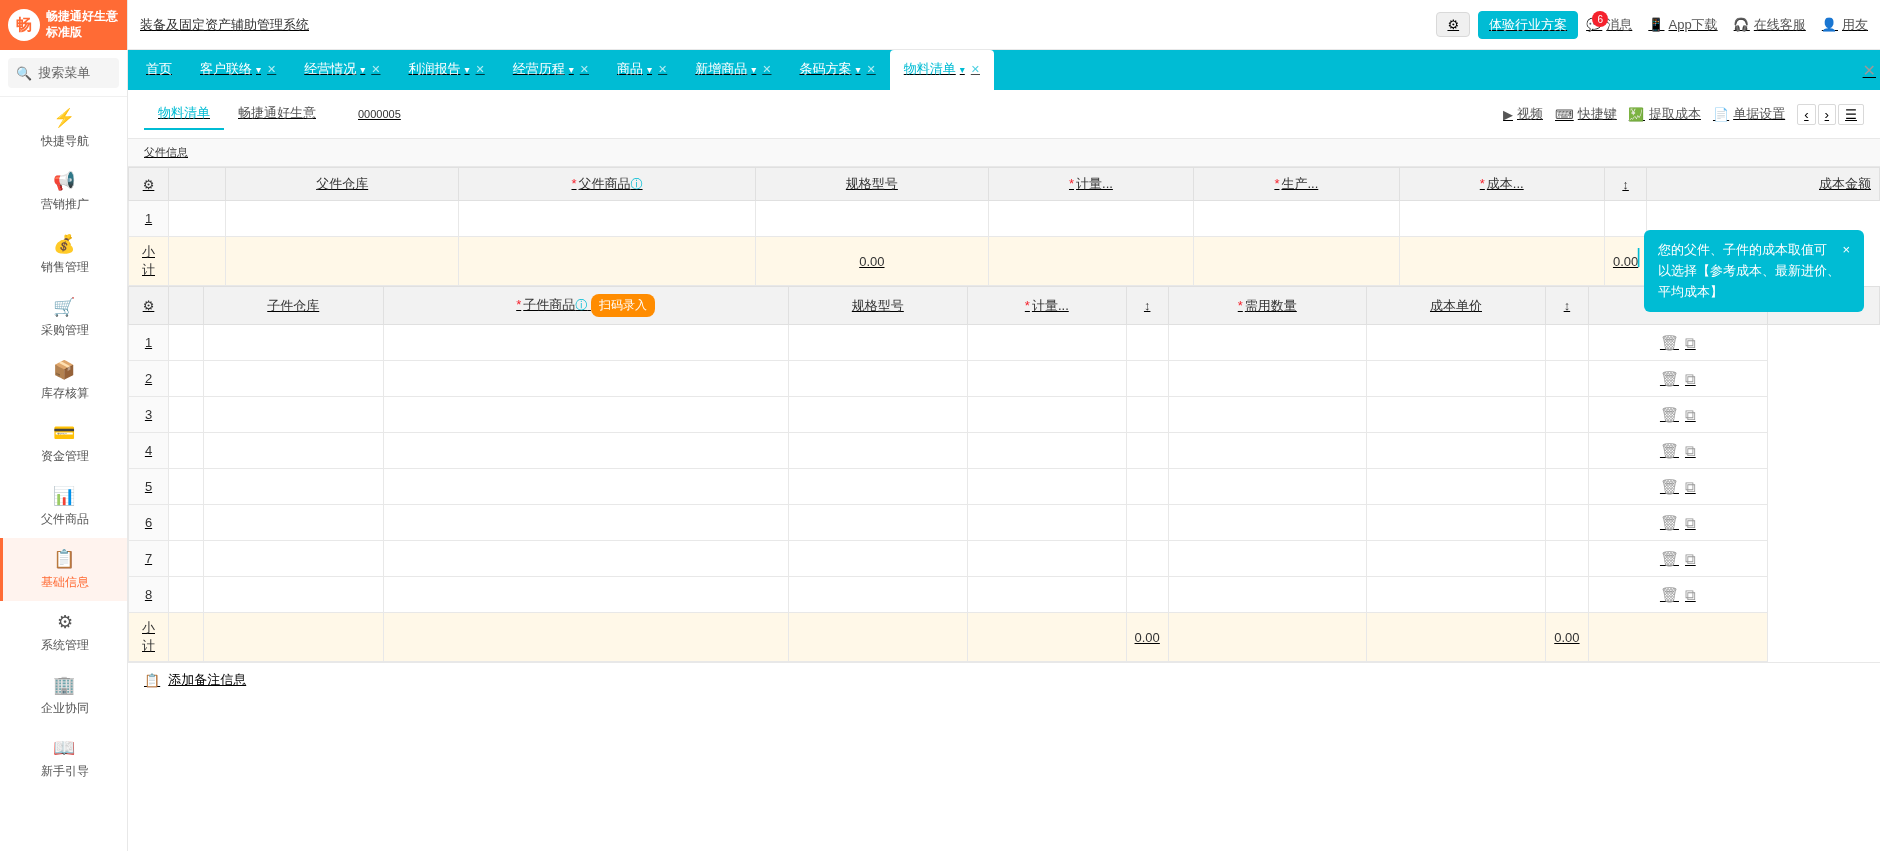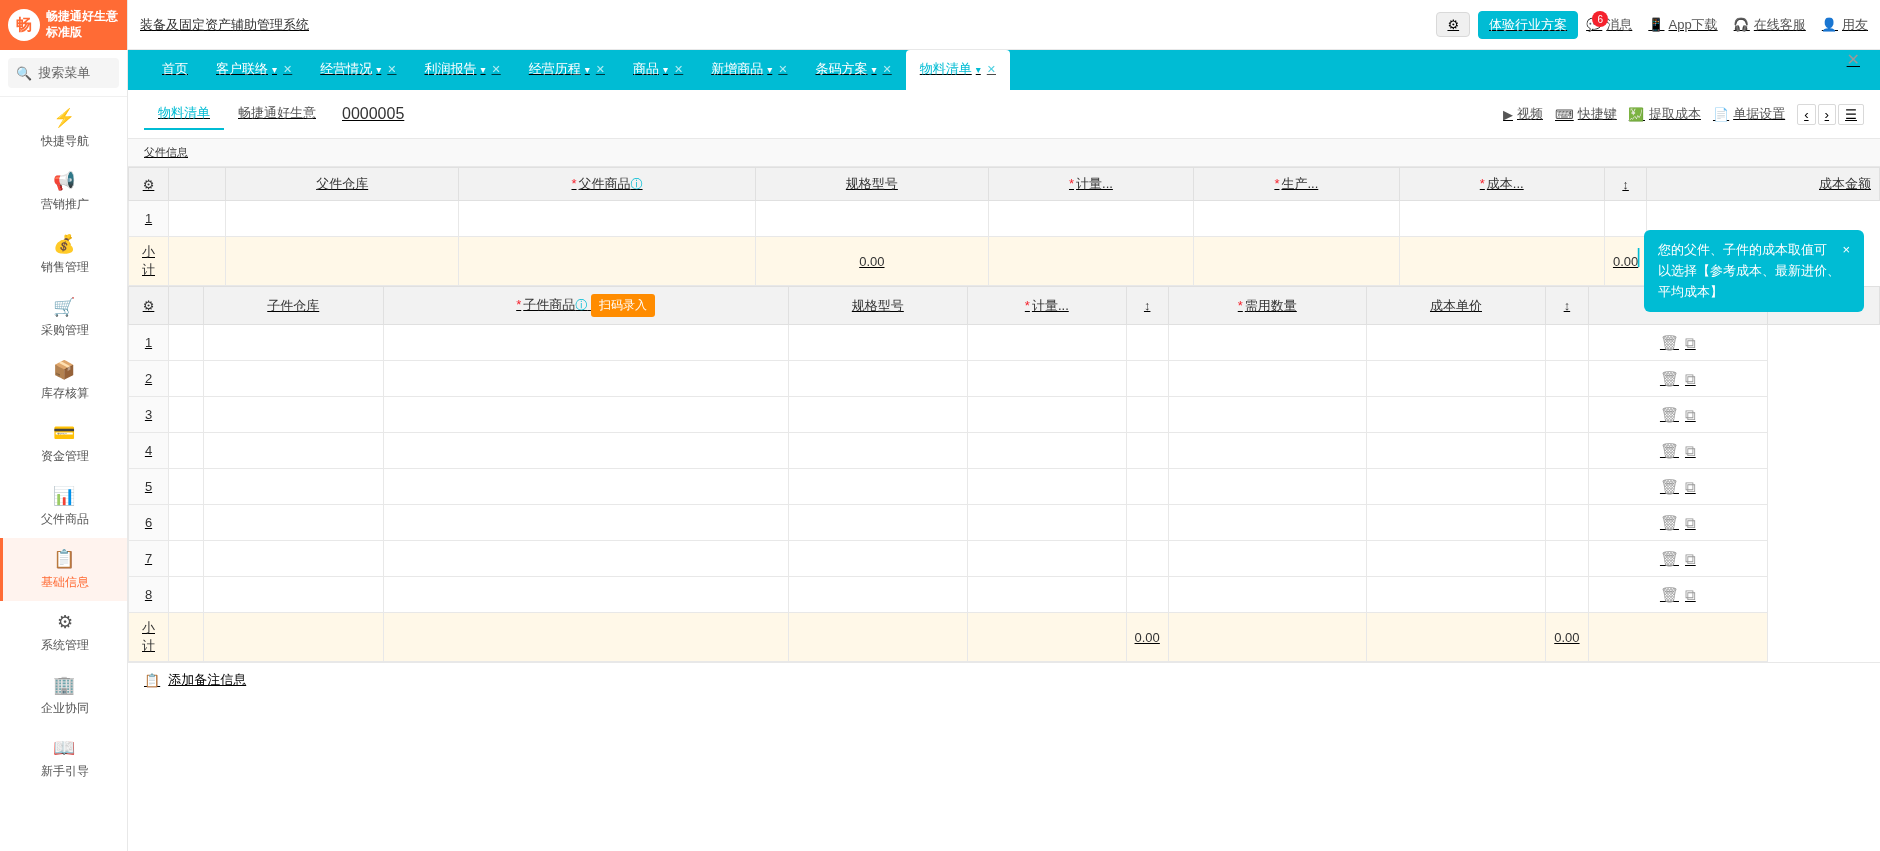--- a/index.html
+++ b/index.html
@@ -132,21 +132,22 @@
       position: absolute;
       top: -6px;
       right: -6px;
     }
     .badge-wrap { position: relative; display: inline-flex; }
 
     
     .nav-tabs {
       background: #00bcd4;
       display: flex;
-      padding: 0 20px;
+      align-items: center;
+      padding: 0 4px;
       overflow-x: auto;
       flex-shrink: 0;
     }
     .nav-tab {
       padding: 10px 14px;
       color: #fff;
       cursor: pointer;
       white-space: nowrap;
       font-size: 13px;
       display: flex;
@@ -177,23 +178,23 @@
     }
     .sub-tab {
       padding: 6px 14px;
       cursor: pointer;
       font-size: 13px;
       color: #555;
       border-bottom: 2px solid transparent;
     }
     .sub-tab.active { color: #00bcd4; border-bottom-color: #00bcd4; font-weight: 500; }
     .sub-tab-code {
-      font-size: 16px;
+      font-size: 11px;
       color: #333;
-      margin-left: 12px;
+      margin-left: 28px;
       text-align: right;
     }
     .sub-tab-actions {
       margin-left: auto;
       display: flex;
       align-items: center;
       gap: 12px;
       color: #555;
       font-size: 13px;
     }
@@ -234,21 +235,21 @@
       height: 36px;
     }
     .required { color: #f5222d; margin-right: 2px; }
     .col-num { width: 40px; color: #999; background: #fafafa !important; }
     .col-subtotal { background: #fff8e8 !important; font-weight: 500; }
     .subtotal-row td { background: #fff8e8; font-weight: 500; }
     .scan-btn {
       background: #ff8c00;
       color: #fff;
       border: none;
-      border-radius: 3px;
+      border-radius: 8px;
       padding: 3px 8px;
       font-size: 12px;
       cursor: pointer;
     }
 
     
     .action-icons { display: flex; gap: 6px; justify-content: center; }
     .action-icon { cursor: pointer; color: #999; font-size: 15px; }
 
     

